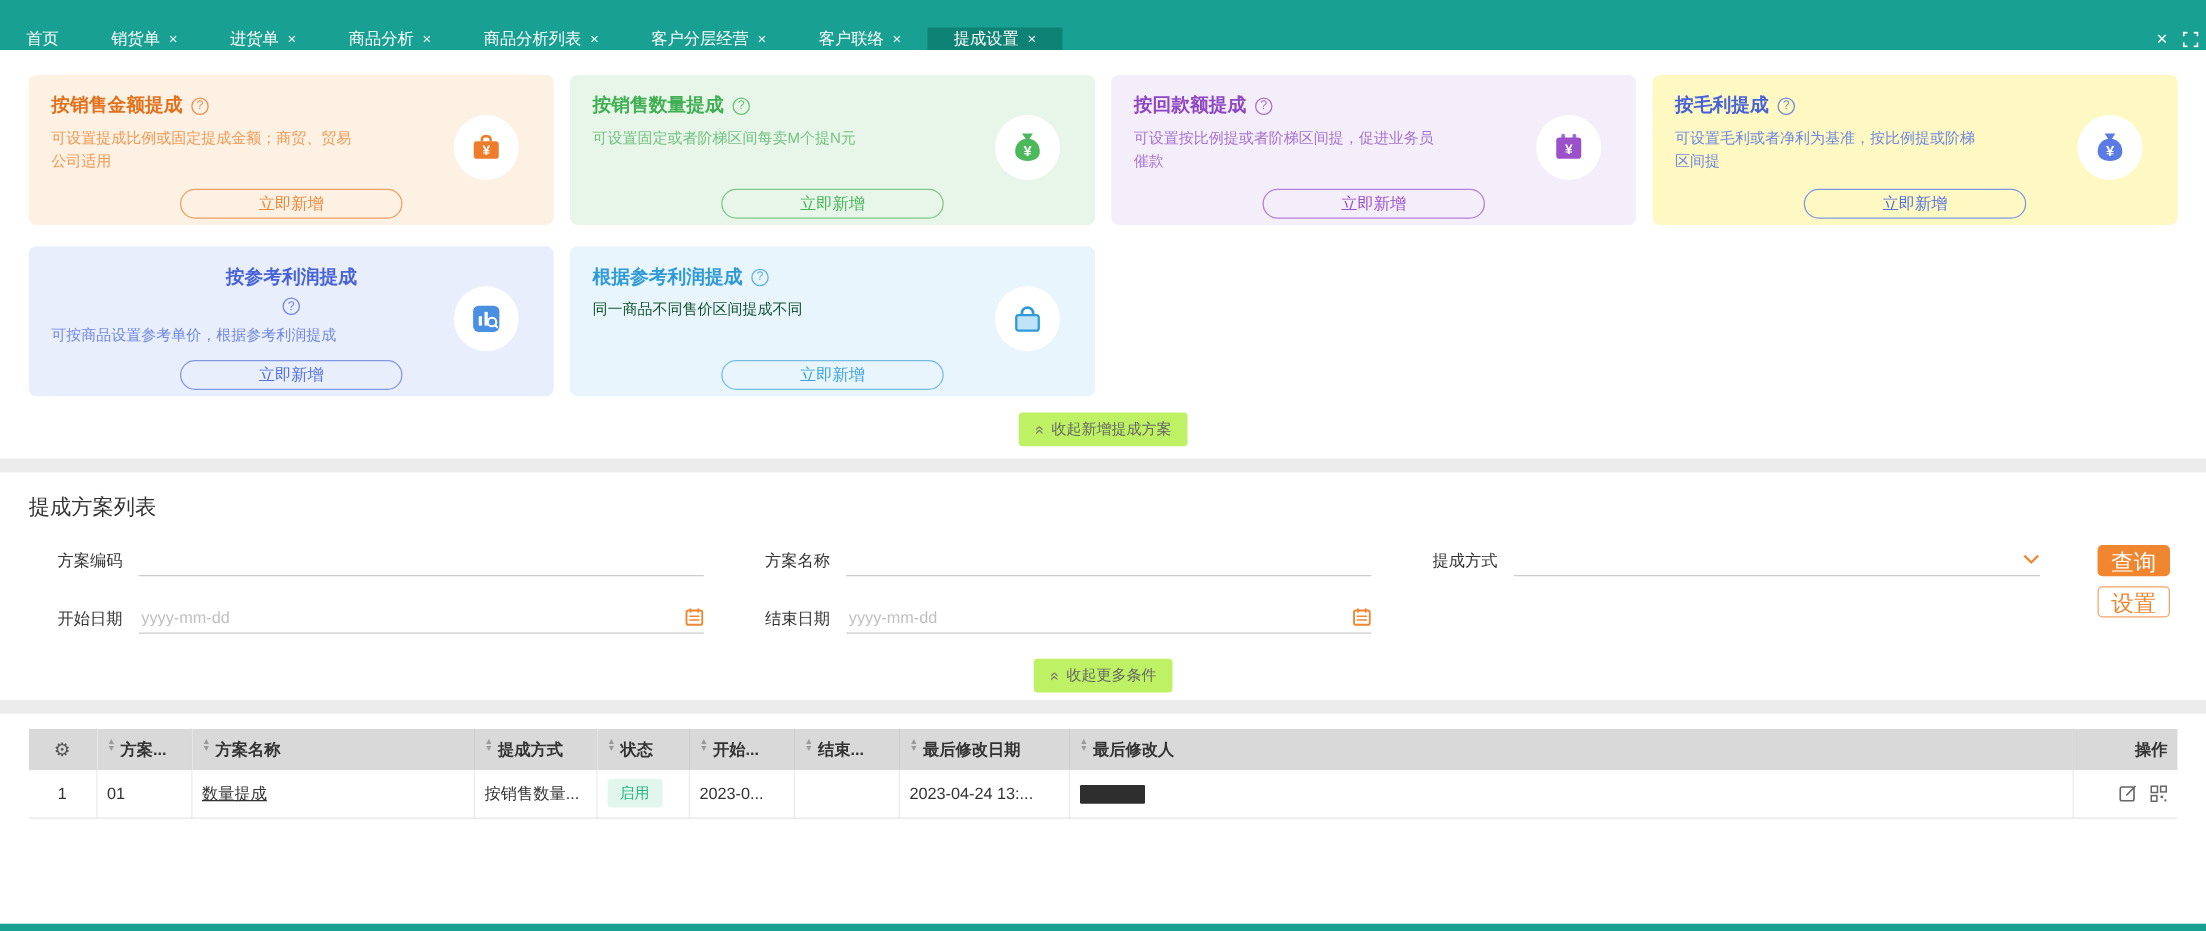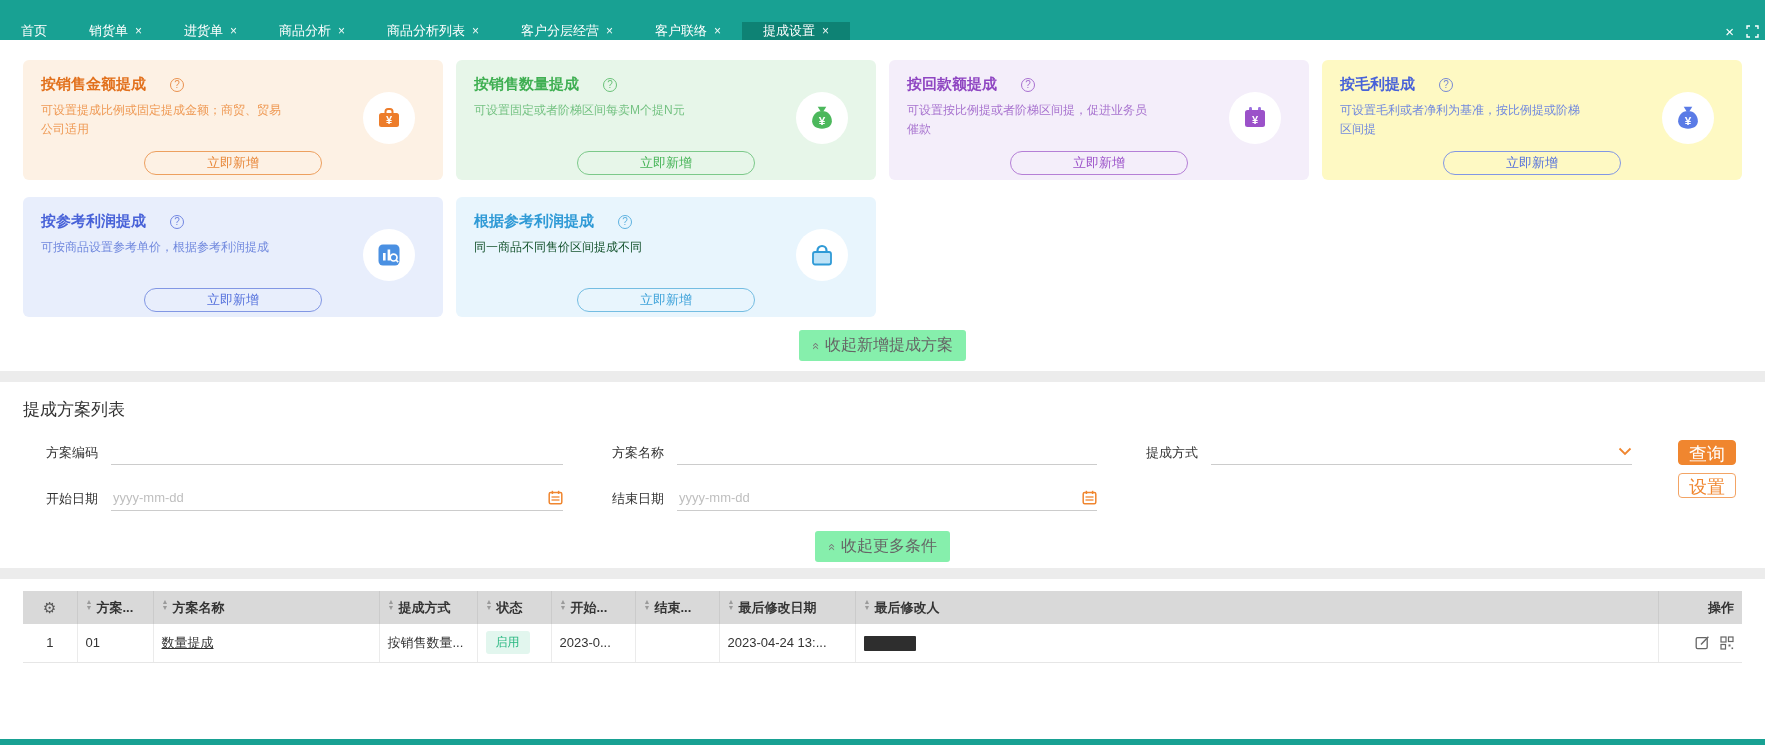--- a/index.html
+++ b/index.html
@@ -15,38 +15,38 @@
   .tab.active { background:#0e8274; }
   .tab .tab-close { font-size:12px; opacity:.95; }
   .tabbar-right { margin-left:auto; display:flex; align-items:center; gap:12px; padding-right:6px; }
   .tabbar-right .close-all { font-size:15px; cursor:pointer; }
   .tabbar-right svg { display:block; cursor:pointer; }
   
   .gap { height:11px; background:#ececec; flex:0 0 11px; }
   .cards-section { background:#fff; padding:20px 23px 10px; flex:0 0 auto; }
   .cards-grid { display:flex; flex-wrap:wrap; gap:17px 13px; }
   .card { width:420px; height:120px; border-radius:6px; position:relative; padding:15px 18px; }
-  .card-title { font-size:15px; font-weight:bold; display:flex; align-items:center; gap:24px;text-align:right; }
+  .card-title { font-size:15px; font-weight:bold; display:flex; align-items:center; gap:7px;text-align:right; }
   .help-badge { width:14px; height:14px; border:1px solid currentColor; border-radius:50%; font-size:10px; font-weight:normal;
     display:inline-flex; align-items:center; justify-content:center; opacity:.75; cursor:pointer; }
   .card-desc { font-size:12px; line-height:1.55; margin-top:7px; width:242px; }
   .new-btn { position:absolute; left:50%; transform:translateX(-50%); bottom:5px; width:178px; height:24px;
     border-radius:12px; border:1px solid; background:transparent; font-size:13px; cursor:pointer;
     display:flex; align-items:center; justify-content:center; font-family:inherit; }
   .icon-circle { position:absolute; right:28px; top:32px; width:52px; height:52px; border-radius:50%;
     background:#fff; display:flex; align-items:center; justify-content:center; }
   
   .t0 { background:#fdf1e4; } .t0 .card-title{color:#e2711d;} .t0 .card-desc{color:#ef9a55;} .t0 .new-btn{color:#e8883a;border-color:#eda05f;}
   .t1 { background:#e7f6e9; } .t1 .card-title{color:#3faf52;} .t1 .card-desc{color:#74c282;} .t1 .new-btn{color:#47b458;border-color:#7cc98a;}
   .t2 { background:#f4eefa; } .t2 .card-title{color:#8f46c2;} .t2 .card-desc{color:#a873cf;} .t2 .new-btn{color:#9b51c9;border-color:#b57fd6;}
   .t3 { background:#fef9c3; } .t3 .card-title{color:#4862d8;} .t3 .card-desc{color:#7189de;} .t3 .new-btn{color:#5571dc;border-color:#8297e4;}
-  .t4 { background:#e8eefc; } .t4 .card-title{color:#4862d8;} .t4 .card-desc{color:#7189de;} .t4 .new-btn{color:#5571dc;border-color:#8297e4;}
+  .t4 { background:#e8eefc; } .t4 .card-title{color:#4862d8;flex-direction:column;} .t4 .card-desc{color:#7189de;} .t4 .new-btn{color:#5571dc;border-color:#8297e4;}
   .t5 { background:#e8f5fd; } .t5 .card-title{color:#2f9ad6;} .t5 .card-desc{color:#14532d;} .t5 .new-btn{color:#3fa3da;border-color:#74bde2;}
   
-  .collapse-pill { margin:13px auto 0; width:fit-content; background:#86efac; color:#666; font-size:16px;
+  .collapse-pill { margin:13px auto 0; width:fit-content; background:#bef264; color:#666; font-size:12px;
     padding:5px 13px; border-radius:3px; display:flex; align-items:center; gap:6px; cursor:pointer;justify-content:space-between; }
   .dbl-chevron { display:inline-block; transform:rotate(90deg); font-size:13px; line-height:10px; color:#777; }
   .dbl-chevron::before { content:"\00AB"; }
   
   .list-section { background:#fff; padding:12px 23px 6px; flex:0 0 auto; }
   .section-title { font-size:17px; color:#333; margin:4px 0 18px; font-weight:500; }
   .filter-area { position:relative; padding-right:110px; }
   .filter-row { display:flex; gap:26px; align-items:flex-end; margin-bottom:20px; }
   .field { display:flex; align-items:flex-end; }
   .field .flabel { width:88px; text-align:right; padding-right:13px; font-size:13px; color:#333; line-height:24px; white-space:nowrap; }

